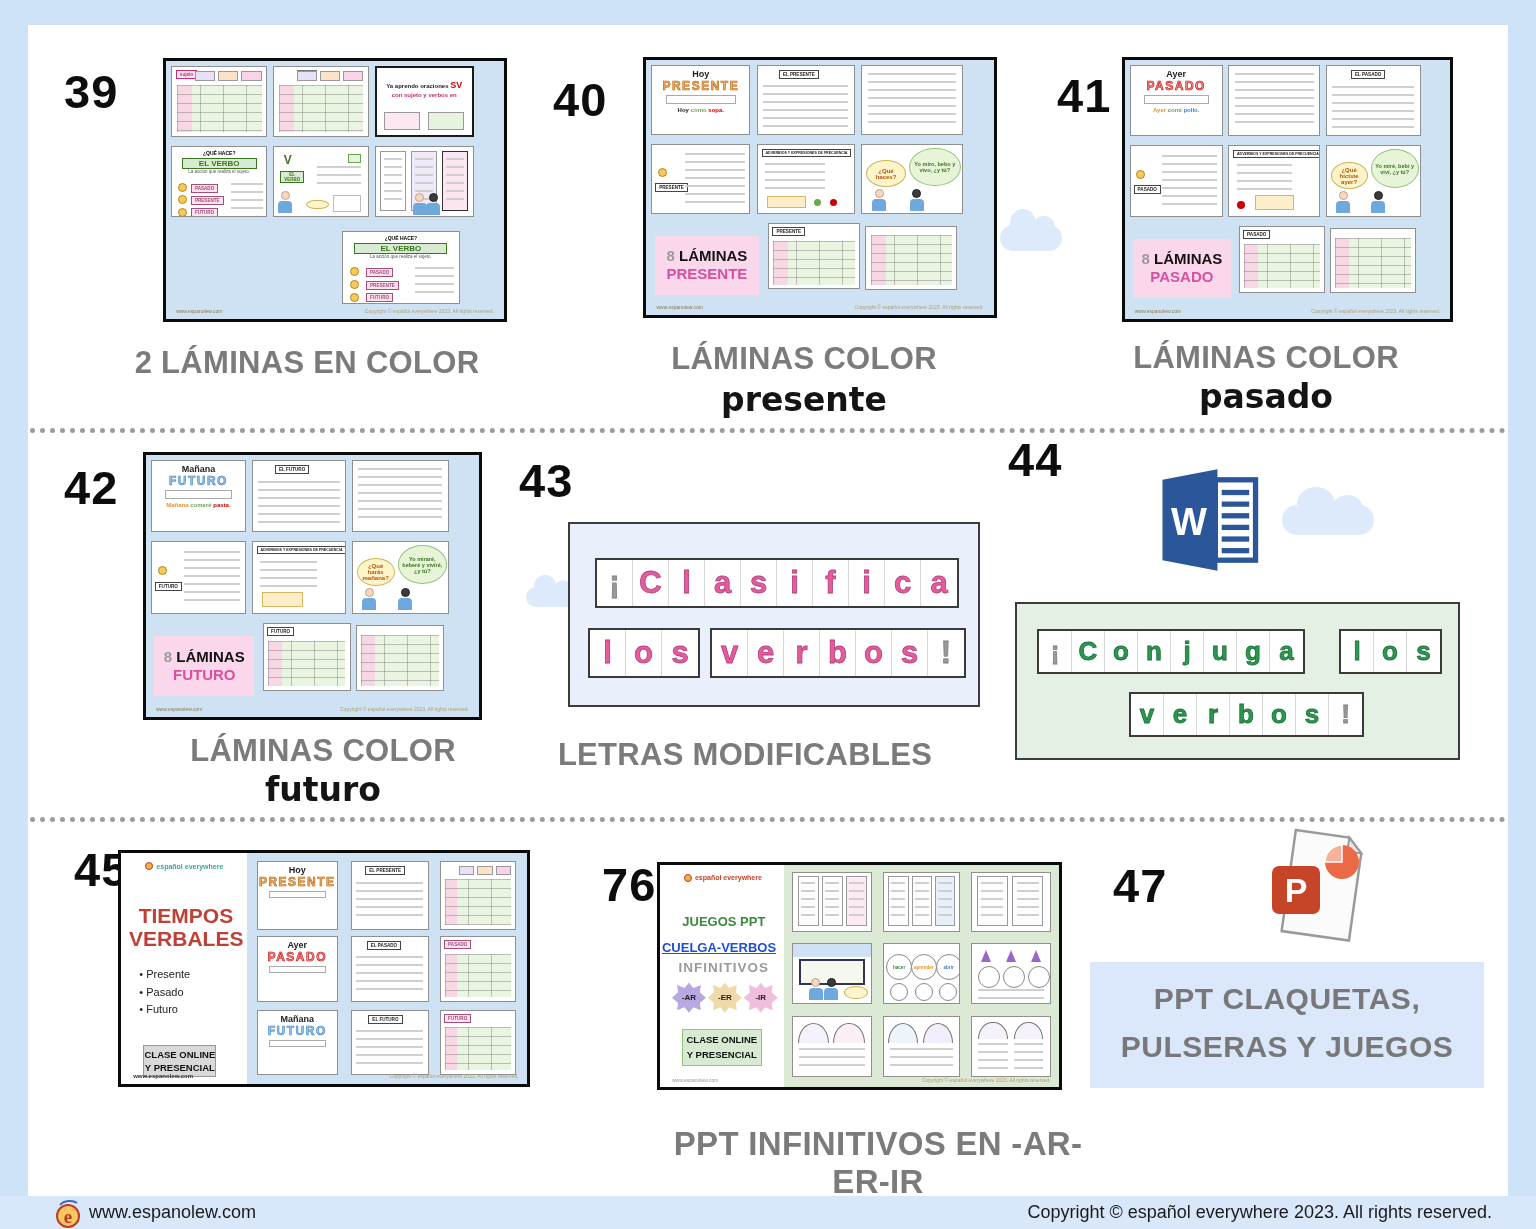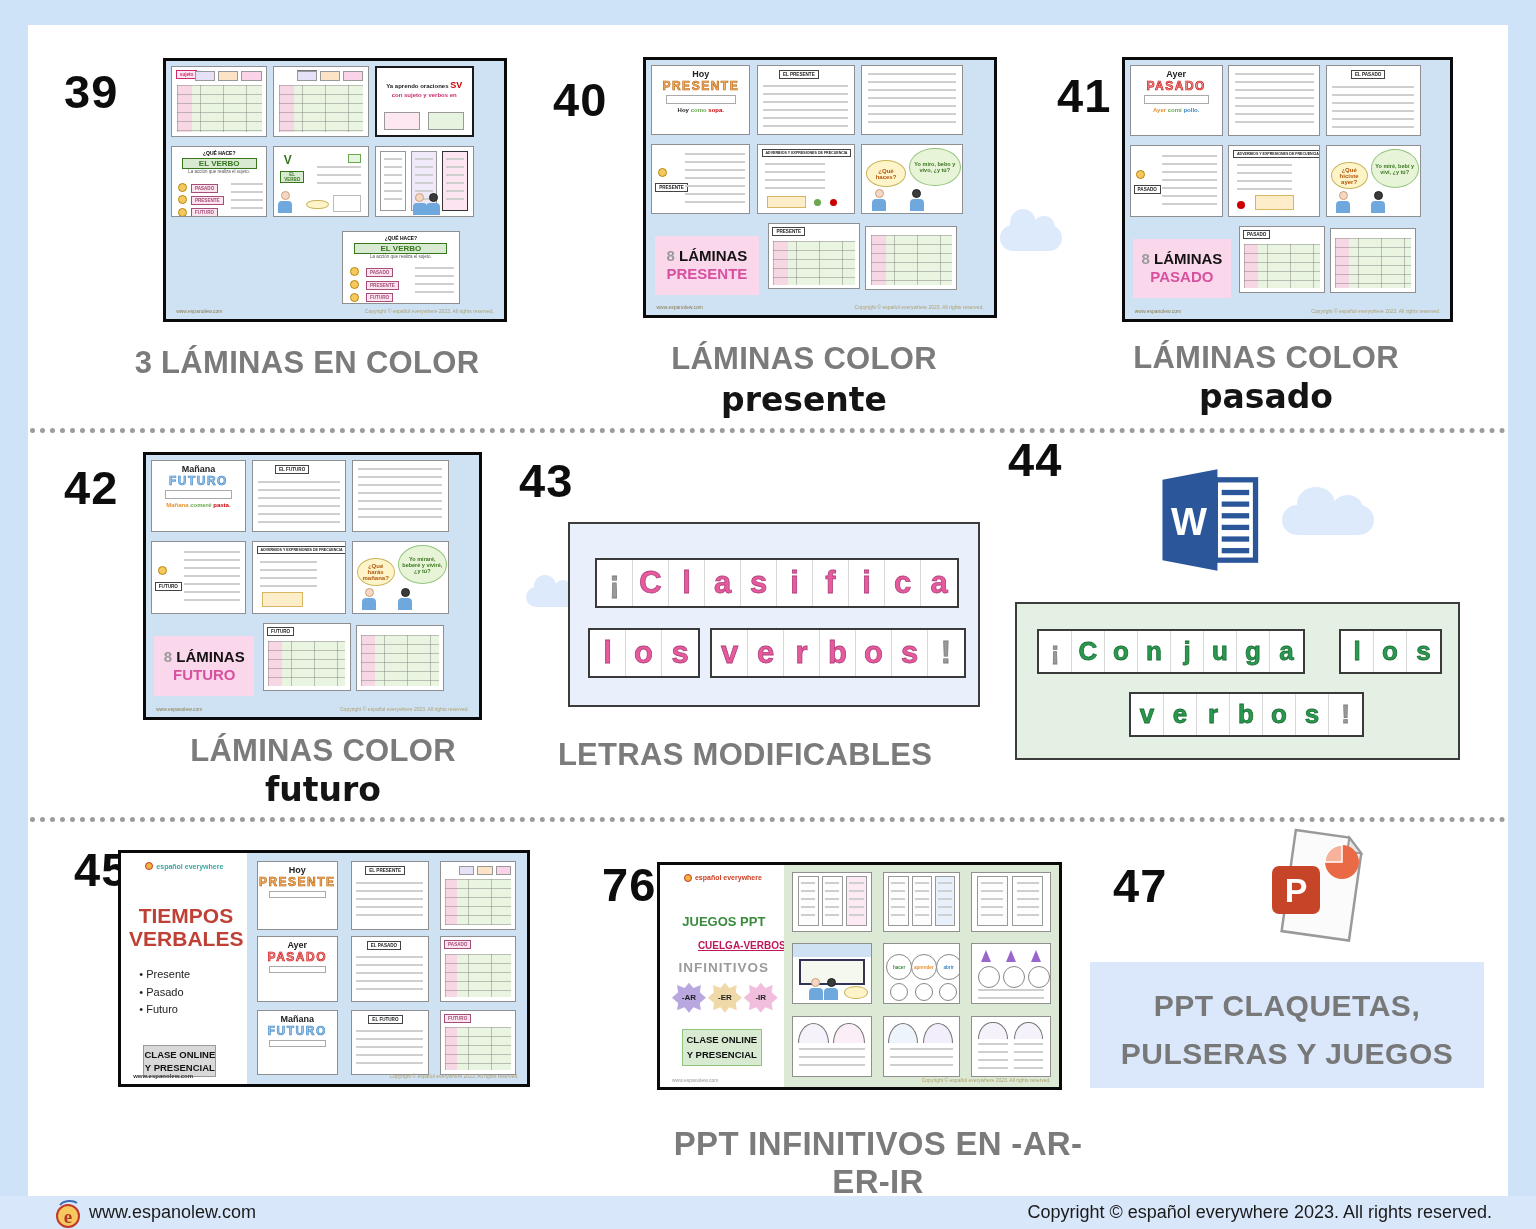--- a/index.html
+++ b/index.html
@@ -196,21 +196,21 @@
         <span class="tchip" style="left:20%; top:51%; color:#a64d79; border-color:#a64d79; background:#fbe4ee;">PASADO</span>
       <span class="dotco" style="left:6%; top:68%;"></span>
         <span class="tchip" style="left:20%; top:69%; color:#a64d79; border-color:#a64d79; background:#fbe4ee;">PRESENTE</span>
       <span class="dotco" style="left:6%; top:86%;"></span>
         <span class="tchip" style="left:20%; top:87%; color:#a64d79; border-color:#a64d79; background:#fbe4ee;">FUTURO</span>
       <div class="tl" style="left:62%; right:4%; top:50%; bottom:6%;"></div>
     </div>
     <div class="microfoot-l">www.espanolew.com</div>
     <div class="microfoot-r">Copyright © español everywhere 2023. All rights reserved.</div>
   </div>
-  <div class="cap" style="left:79px; top:320px; width:400px;">3 LÁMINAS EN COLOR</div>
+  <div class="cap" style="left:79px; top:320px; width:400px;">2 LÁMINAS EN COLOR</div>
 
   <div class="num" style="left:525px; top:47px;">40</div>
   <div class="lam" style="left:615px; top:32px; width:354px; height:261px;">
     <div class="ms c1 r1">
       <div class="day">Hoy</div>
       <div class="ow pres">PRESENTE</div>
       <div class="sub"></div>
       <div class="sent"><span>Hoy</span> <span class="g">como</span> <span class="r">sopa.</span></div>
     </div>
     <div class="ms c2 r1">
@@ -510,21 +510,21 @@
     </div>
   </div>
 
   <div class="num" style="left:574px; top:832px;">76</div>
   <div class="cat" style="left:629px; top:837px; width:405px; height:228px;">
     <div class="brandrow">
         <span class="branddot"></span>
         <span>español everywhere</span>
       </div>
     <div style="position:absolute; left:2%; top:22%; width:28%; text-align:center; color:#3a8a3c; font-weight:800; font-size:13px;">JUEGOS PPT</div>
-    <div style="position:absolute; left:0.5%; top:34%; width:31%; text-align:right; color:#be185d; font-weight:800; font-size:10px; text-decoration:underline;">CUELGA-VERBOS</div>
+    <div style="position:absolute; left:0.5%; top:34%; width:31%; text-align:left; color:#1d4ed8; font-weight:800; font-size:13px; text-decoration:underline;">CUELGA-VERBOS</div>
     <div style="position:absolute; left:2%; top:43%; width:28%; text-align:center; color:#9a9a9a; font-weight:800; font-size:13.5px; letter-spacing:1px;">INFINITIVOS</div>
     <div class="star" style="left:3%; top:53%; background:#b9a7e0;">
         <span>-AR</span>
       </div>
     <div class="star" style="left:12%; top:53%; background:#f0d9a8;">
         <span>-ER</span>
       </div>
     <div class="star" style="left:21%; top:53%; background:#f2bede;">
         <span>-IR</span>
       </div>
@@ -620,21 +620,21 @@
     <g transform="rotate(8 70 70)">
       <path d="M38 16 L92 16 L106 30 L106 118 L38 118 Z" fill="#fbfbfb" stroke="#9a9a9a" stroke-width="2.5"></path>
       <path d="M92 16 L92 30 L106 30 Z" fill="#e6e6e6" stroke="#9a9a9a" stroke-width="2"></path>
     </g>
     <circle cx="92" cy="44" r="17" fill="#e96a45"></circle>
     <path d="M92 44 L92 27 A17 17 0 0 0 75 44 Z" fill="#f6b29a" stroke="#ffffff" stroke-width="1.5"></path>
     <rect x="22" y="48" width="48" height="48" rx="7" fill="#c64427"></rect>
     <text x="46" y="84" text-anchor="middle" font-family="Liberation Sans, sans-serif" font-size="34" font-weight="bold" fill="#ffffff">P</text>
   </svg>
   <div class="label47" style="left:1062px; top:937px; width:394px; height:126px;">
-    <div style="margin-top:27px;">PPT CLAQUETAS,</div>
+    <div style="margin-top:20px;">PPT CLAQUETAS,</div>
     <div style="margin-top:14px;">PULSERAS Y JUEGOS</div>
   </div>
 
 </div>
 
 <div class="footer">
   <svg style="margin-left:55px;" width="26" height="30" viewBox="0 0 26 30">
     <path d="M5 7 C9 2 18 2 22 5" stroke="#3a6db5" stroke-width="2" fill="none"></path>
     <circle cx="13" cy="18" r="11" fill="#f7c85e" stroke="#c0392b" stroke-width="2"></circle>
     <text x="13" y="25" text-anchor="middle" font-family="Liberation Serif, serif" font-size="19" font-weight="bold" fill="#b33a2a">e</text>

